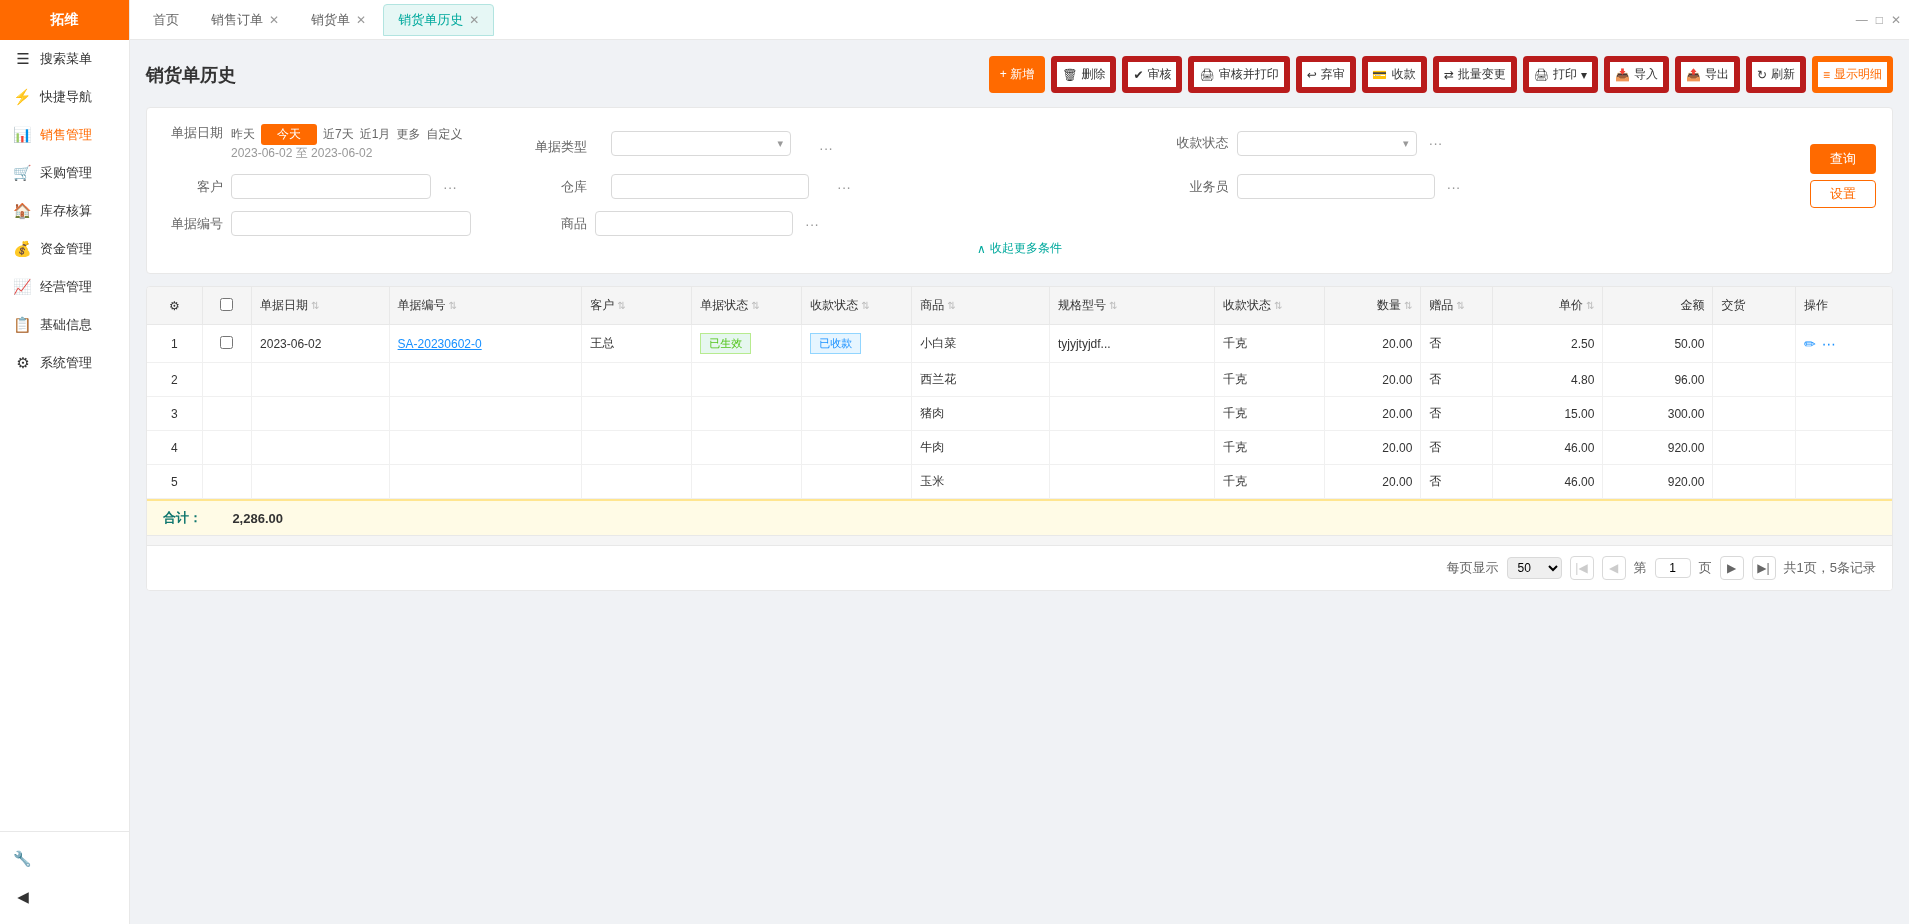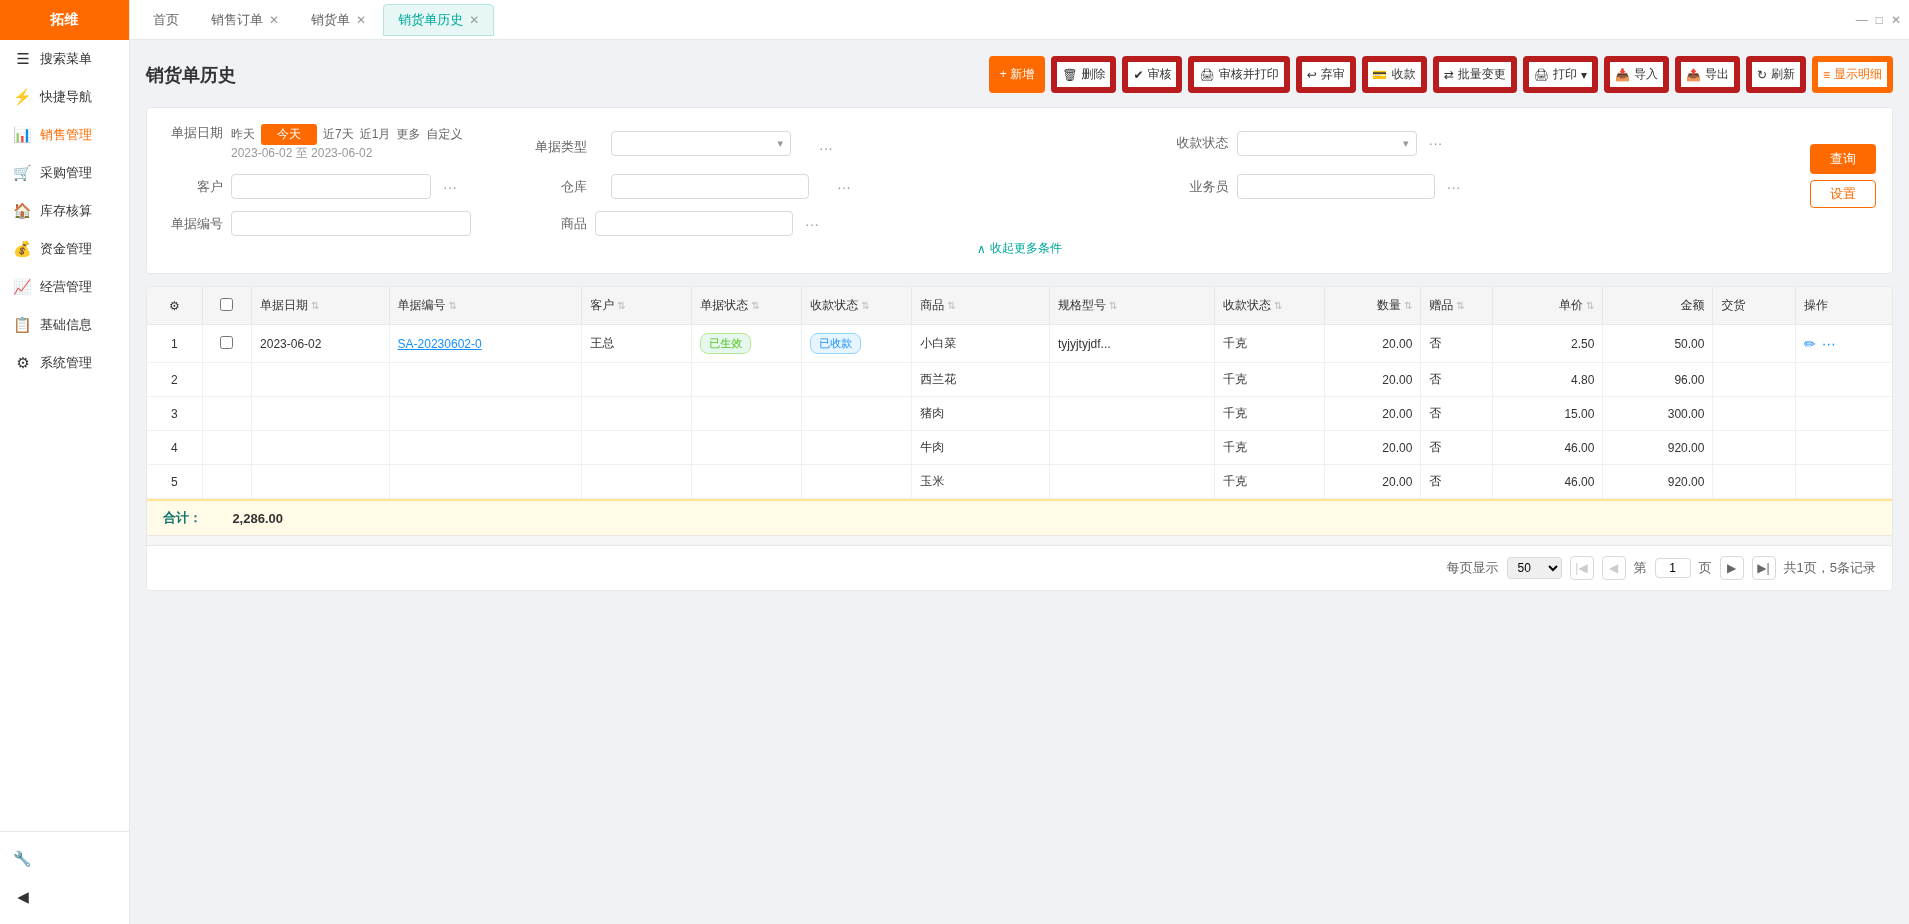--- a/index.html
+++ b/index.html
@@ -291,21 +291,21 @@
       padding: 8px 8px;
       color: #333;
       border-right: 1px solid #f0f0f0;
       white-space: nowrap;
       font-size: 12px;
     }
     tbody td:last-child { border-right: none; }
     .status-badge {
       display: inline-block;
       padding: 2px 8px;
-      border-radius: 8px;
+      border-radius: 0;
       font-size: 11px;
     }
     .status-effective { background: #e6f7ef; color: #52c41a; border: 1px solid #b7eb8f; }
     .status-received { background: #e6f5ff; color: #1890ff; border: 1px solid #91d5ff; }
     .th-sort {
       display: inline-flex;
       align-items: center;
       gap: 3px;
       cursor: pointer;
     }

